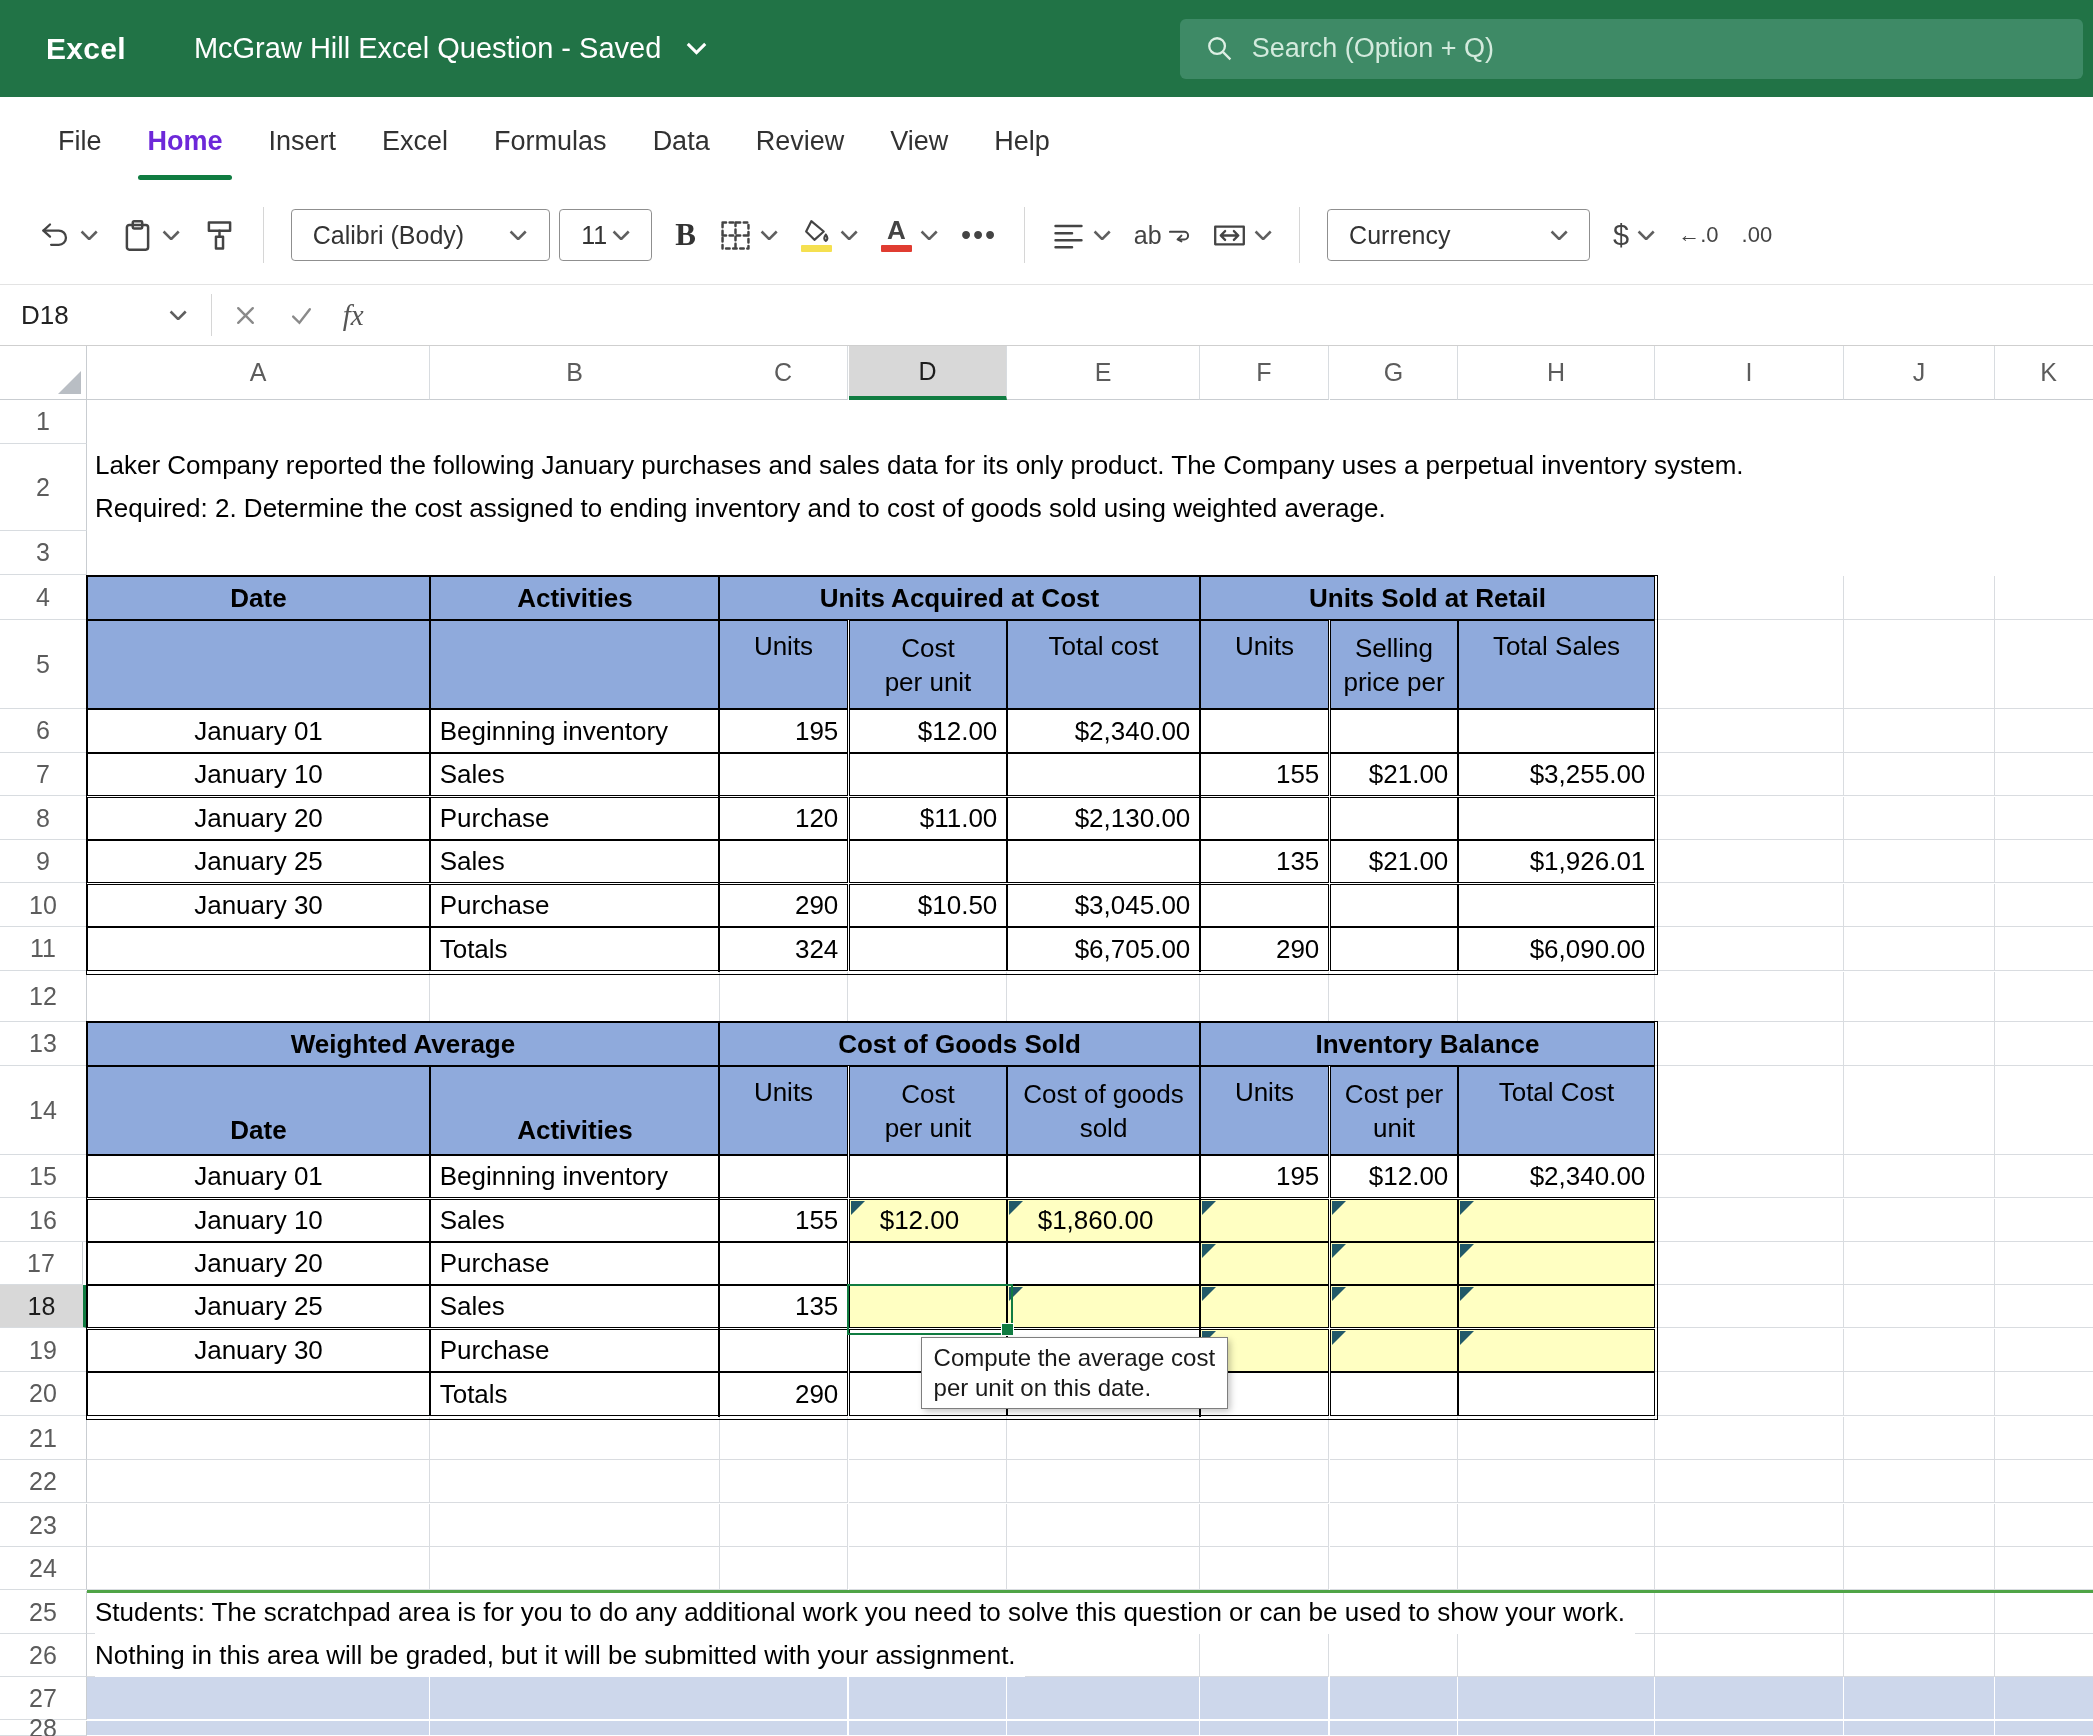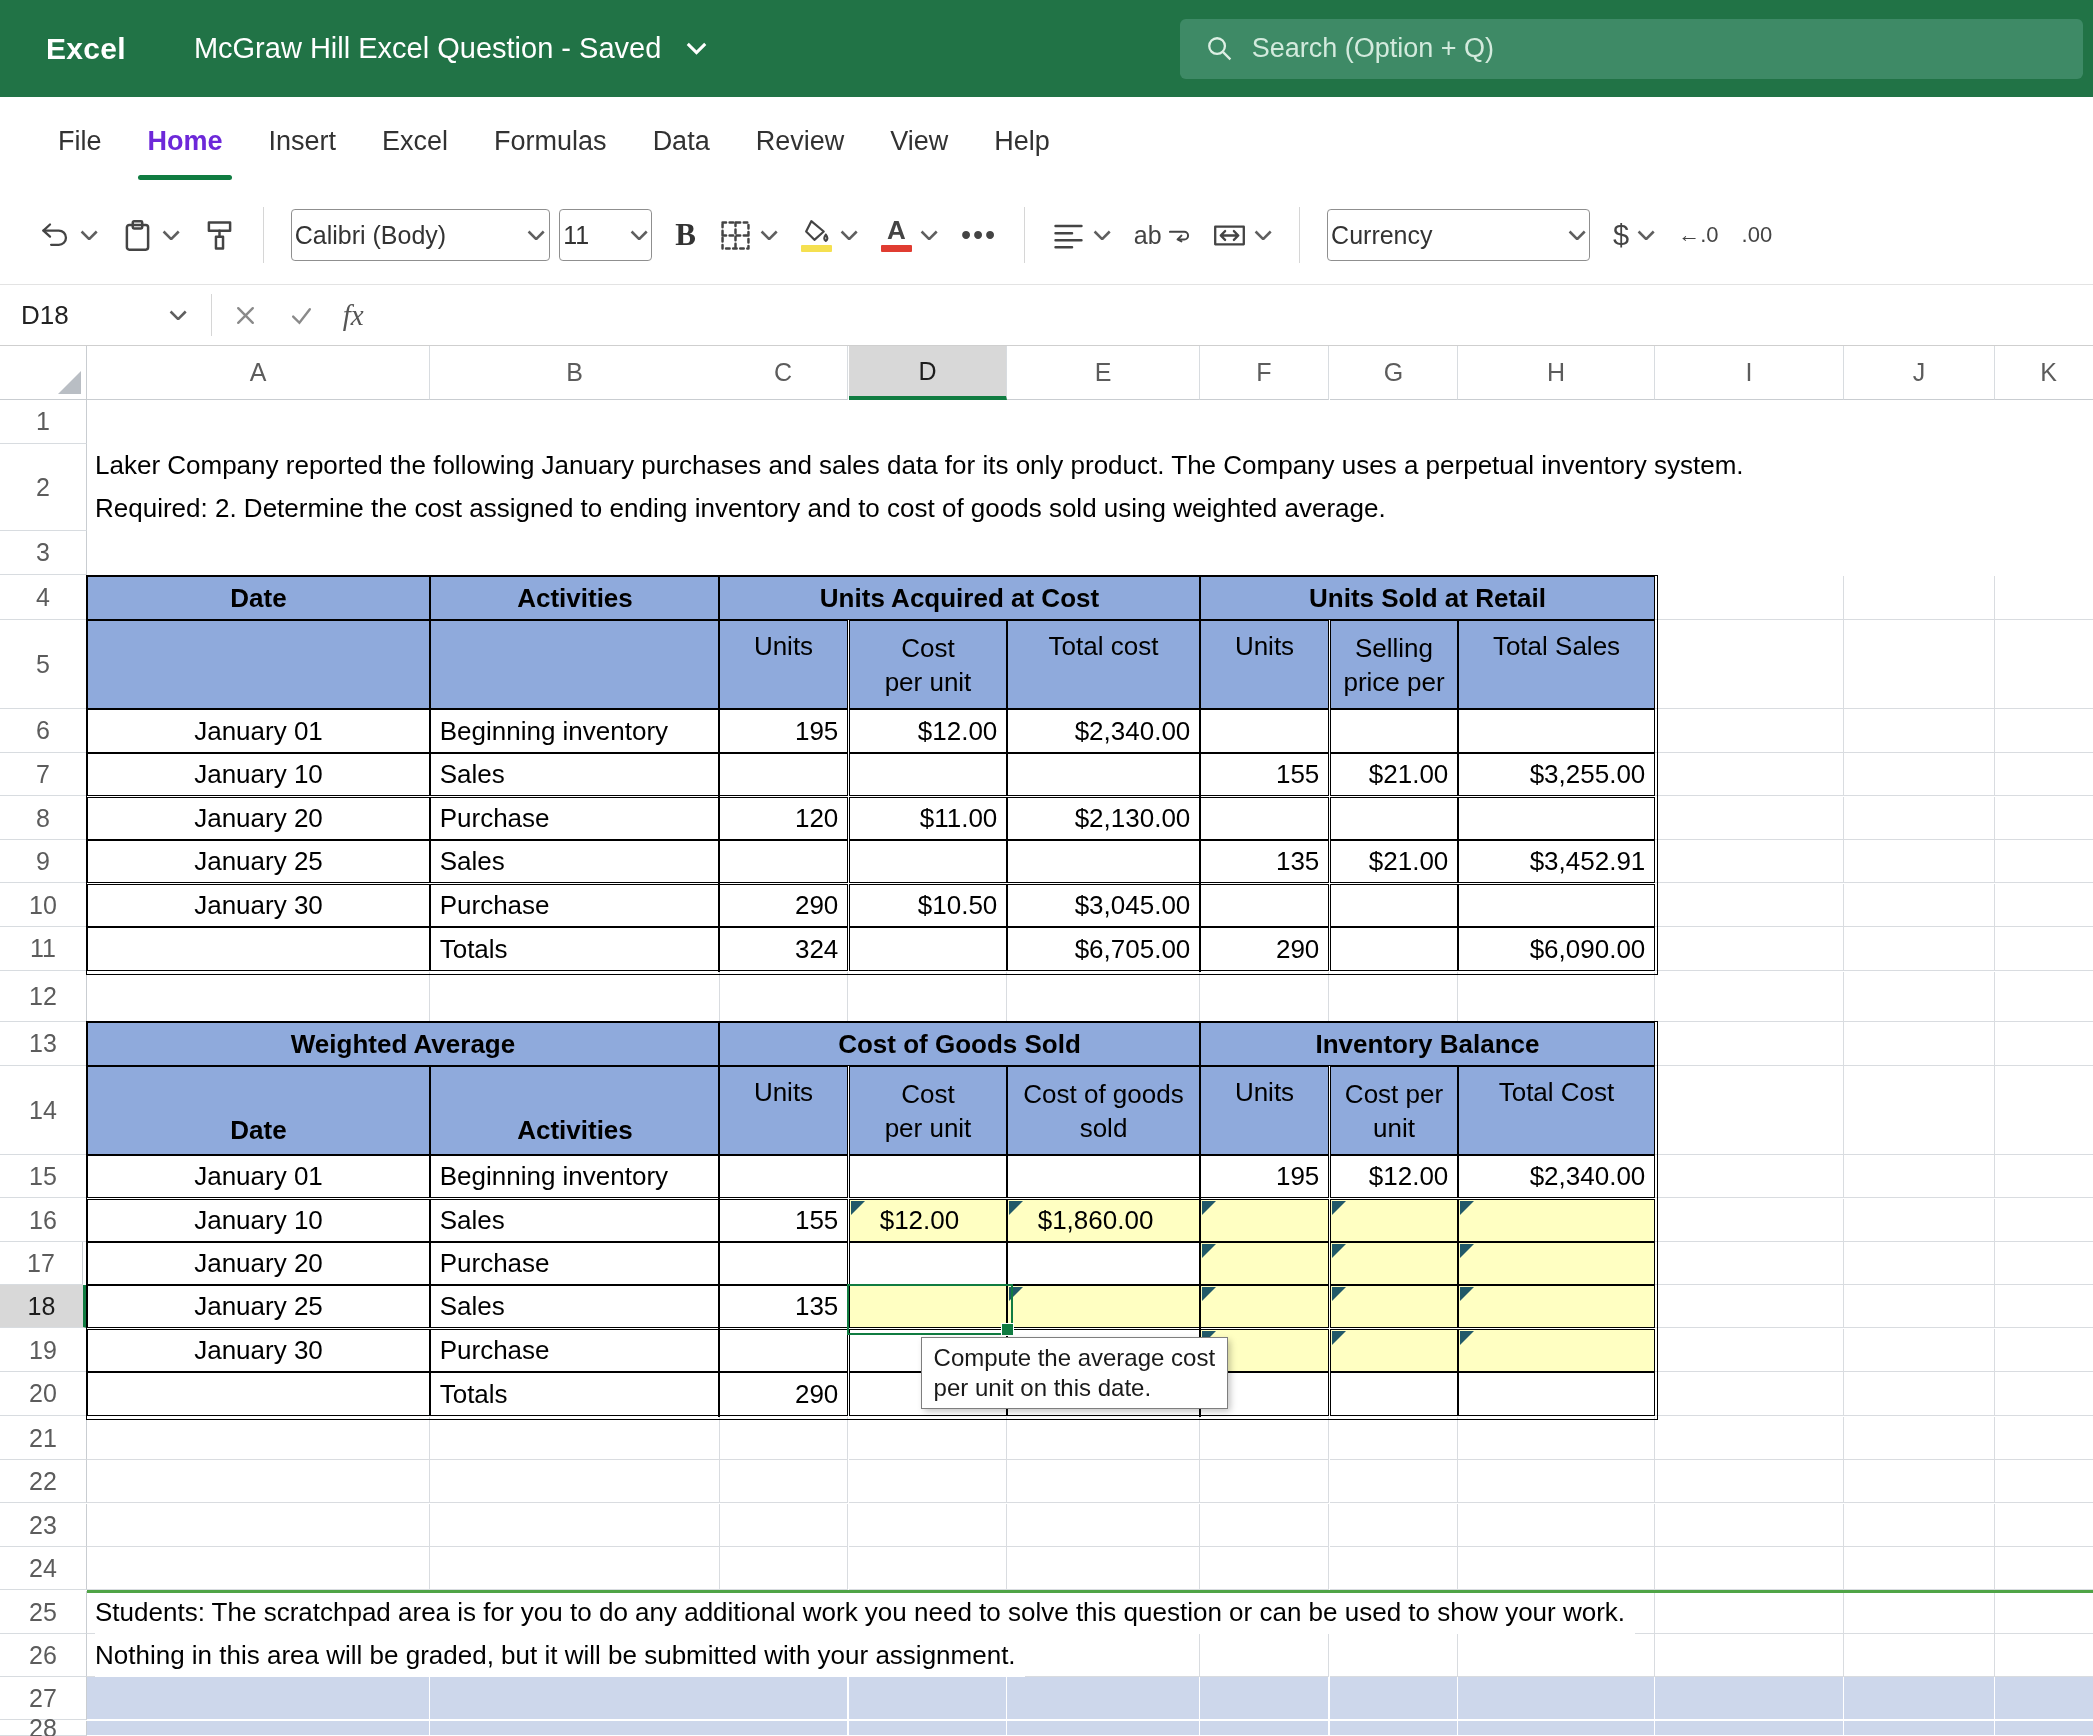--- a/index.html
+++ b/index.html
@@ -20,21 +20,21 @@
   
   .menubar{height:89px;background:#fff;display:flex;align-items:stretch;padding-left:35px;}
   .mtab{display:flex;align-items:center;padding:0 23px;font-size:27px;color:#323232;position:relative;cursor:default;}
   .mtab.active{font-weight:bold;color:#6d28d9;}
   .mtab.active::after{content:"";position:absolute;left:13.5px;right:13.5px;bottom:5.8px;height:4.8px;background:#107C41;border-radius:2.9px;}
   
   .toolbar{height:98px;background:#fff;display:flex;align-items:center;padding:0 13.5px 0 39px;gap:23px;}
   .tbtn{display:flex;align-items:center;gap:7.7px;color:#333;}
   .ic{width:33px;height:33px;fill:none;stroke:#444;stroke-width:2.1px;stroke-linecap:round;stroke-linejoin:round;}
   .vsep{width:1px;height:56px;background:#d6d6d6;margin:0 3.9px;flex:0 0 auto;}
-  .combo{border:1px solid #8f8f8f;border-radius:3.9px;height:52px;display:flex;align-items:center;justify-content:space-between;padding:0 3px;font-size:25px;color:#333;box-sizing:border-box;background:#fff;}
+  .combo{border:1px solid #8f8f8f;border-radius:3.9px;height:52px;display:flex;align-items:center;justify-content:space-between;padding:0 21px;font-size:25px;color:#333;box-sizing:border-box;background:#fff;}
   .combo-font{width:259px;}
   .combo-size{width:93px;margin-left:-13.5px;}
   .combo-format{width:263px;}
   .bold-g{font-size:31px;font-weight:bold;color:#333;font-family:"Liberation Serif",serif;}
   .more-g{font-size:29px;color:#444;letter-spacing:1.9px;}
   .icwrap{display:flex;flex-direction:column;align-items:center;gap:1.9px;}
   .icwrap .ic{width:29px;height:25px;}
   .bar{display:block;width:31px;height:7.7px;border-radius:1px;}
   .bar-y{background:#F5E050;}
   .bar-r{background:#E03C31;}
@@ -692,21 +692,21 @@
     <div class="cell box" style="left: 1007px; top: 494px; width: 193px; height: 43px;">
       <span class="ct"></span>
     </div>
     <div class="cell box right" style="left: 1200px; top: 494px; width: 129px; height: 43px;">
       <span class="ct">135</span>
     </div>
     <div class="cell box right" style="left: 1330px; top: 494px; width: 128px; height: 43px;">
       <span class="ct">$21.00</span>
     </div>
     <div class="cell box right" style="left: 1458px; top: 494px; width: 197px; height: 43px;">
-      <span class="ct">$3,452.91</span>
+      <span class="ct">$1,926.01</span>
     </div>
     <div class="cell box center" style="left: 87px; top: 538px; width: 343px; height: 43px;">
       <span class="ct">January 30</span>
     </div>
     <div class="cell box" style="left: 430px; top: 538px; width: 290px; height: 43px;">
       <span class="ct">Purchase</span>
     </div>
     <div class="cell box right" style="left: 719px; top: 538px; width: 129px; height: 43px;">
       <span class="ct">290</span>
     </div>

